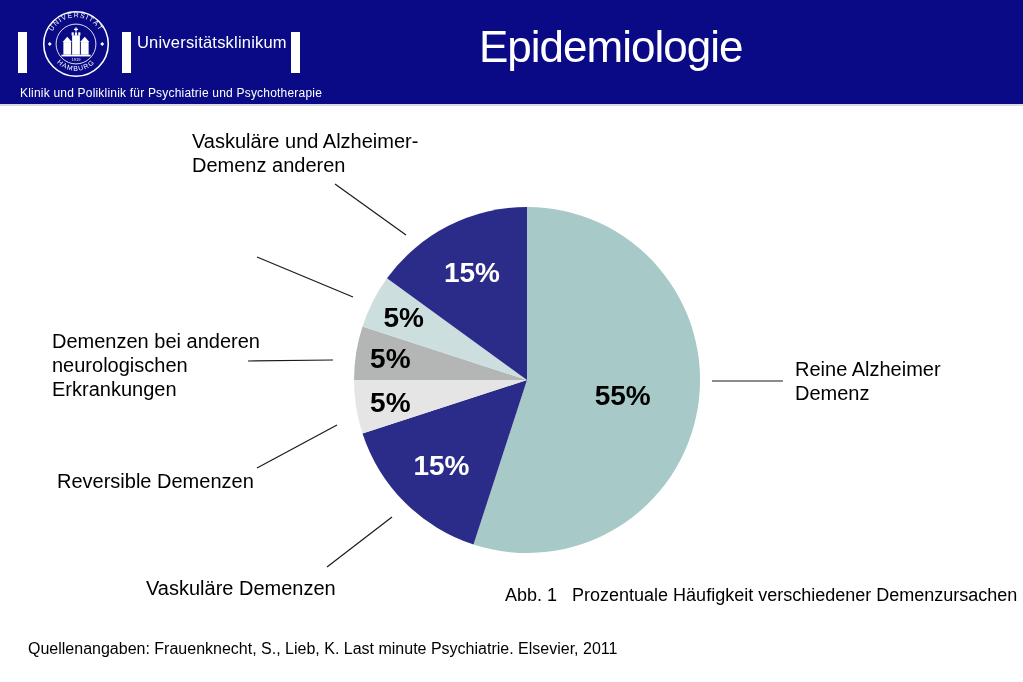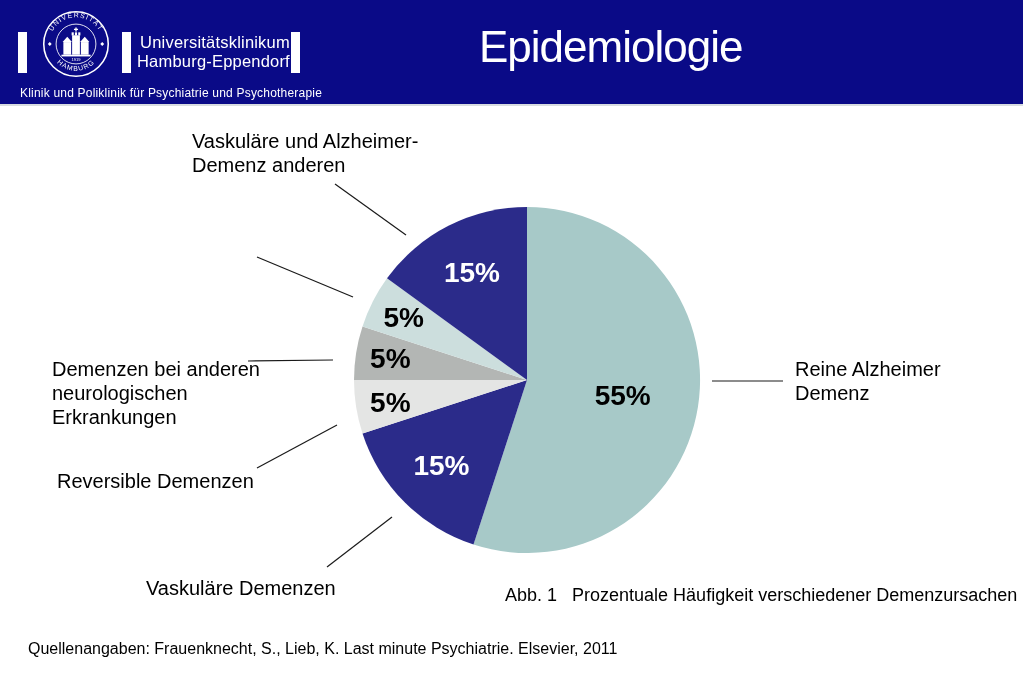--- a/index.html
+++ b/index.html
@@ -32,21 +32,21 @@
   
   .chart-svg { position:absolute; left:0; top:0; width:1023px; height:682px; }
   .pct-label { font-family:"Liberation Sans", sans-serif; font-weight:bold; font-size:28px; }
   .leader { stroke:#1a1a1a; stroke-width:1.2; }
   .callout {
     position:absolute; color:#000000; font-size:20px; line-height:24px;
     white-space:pre-line;
   }
   .c1 { left:192px; top:129px; }
   .c2 { left:68px;  top:231px; }
-  .c3 { left:52px;  top:329px;margin-top:28px; }
+  .c3 { left:52px;  top:329px; }
   .c4 { left:57px;  top:469px; }
   .c5 { left:146px; top:576px; }
   .c6 { left:795px; top:357px; }
   .caption {
     position:absolute; left:490px; top:585px; color:#000000;
     font-size:18px; white-space:pre;margin-left:15px;
   }
   .footer {
     position:absolute; left:28px; top:640px; color:#000000;
     font-size:16px; white-space:nowrap;
@@ -89,21 +89,20 @@
         <rect x="-0.7" y="-17" width="1.4" height="4.2"></rect>
         <rect x="-2.1" y="-15.7" width="4.2" height="1.3"></rect>
         <rect x="-15" y="11" width="30" height="1.8"></rect>
       </g>
       <text class="seal-year" x="0" y="17.6" text-anchor="middle">1919</text>
     </svg>
 
     <span class="logo-bar bar-mid"></span>
     <div class="org-name">
       <div>Universitätsklinikum</div>
-      <div>Hamburg-Eppendorf</div>
     </div>
     <span class="logo-bar bar-right"></span>
 
     <div class="slide-title">Epidemiologie</div>
     <div class="subtitle">Klinik und Poliklinik für Psychiatrie und Psychotherapie</div>
   </div>
 
   <svg class="chart-svg" viewBox="0 0 1023 682">
     <g id="pie-slices">
         <path d="M 527 380 L 527.0 207.0 A 173 173 0 1 1 473.5 544.5 Z" fill="#a7c9c8"></path>

